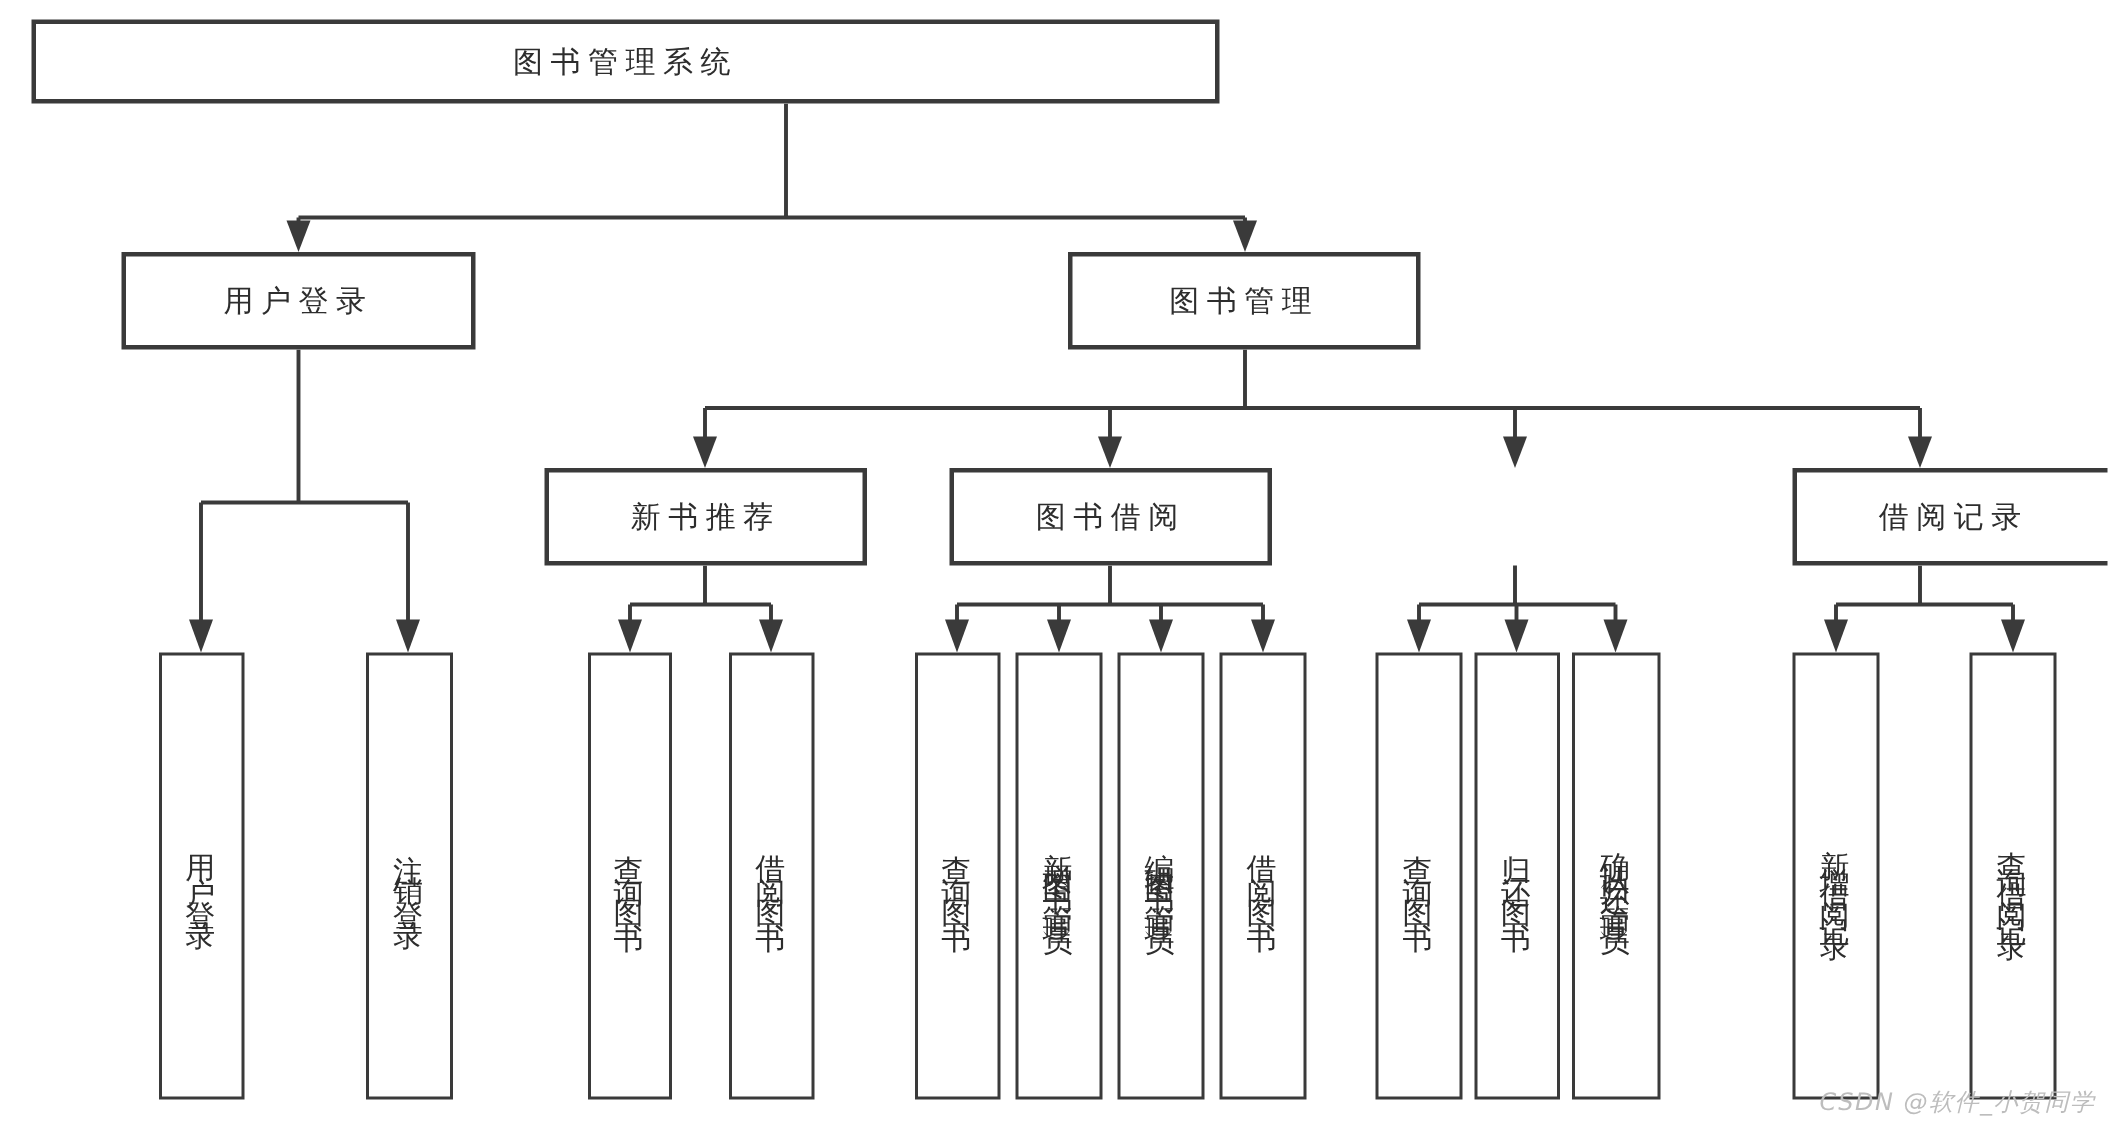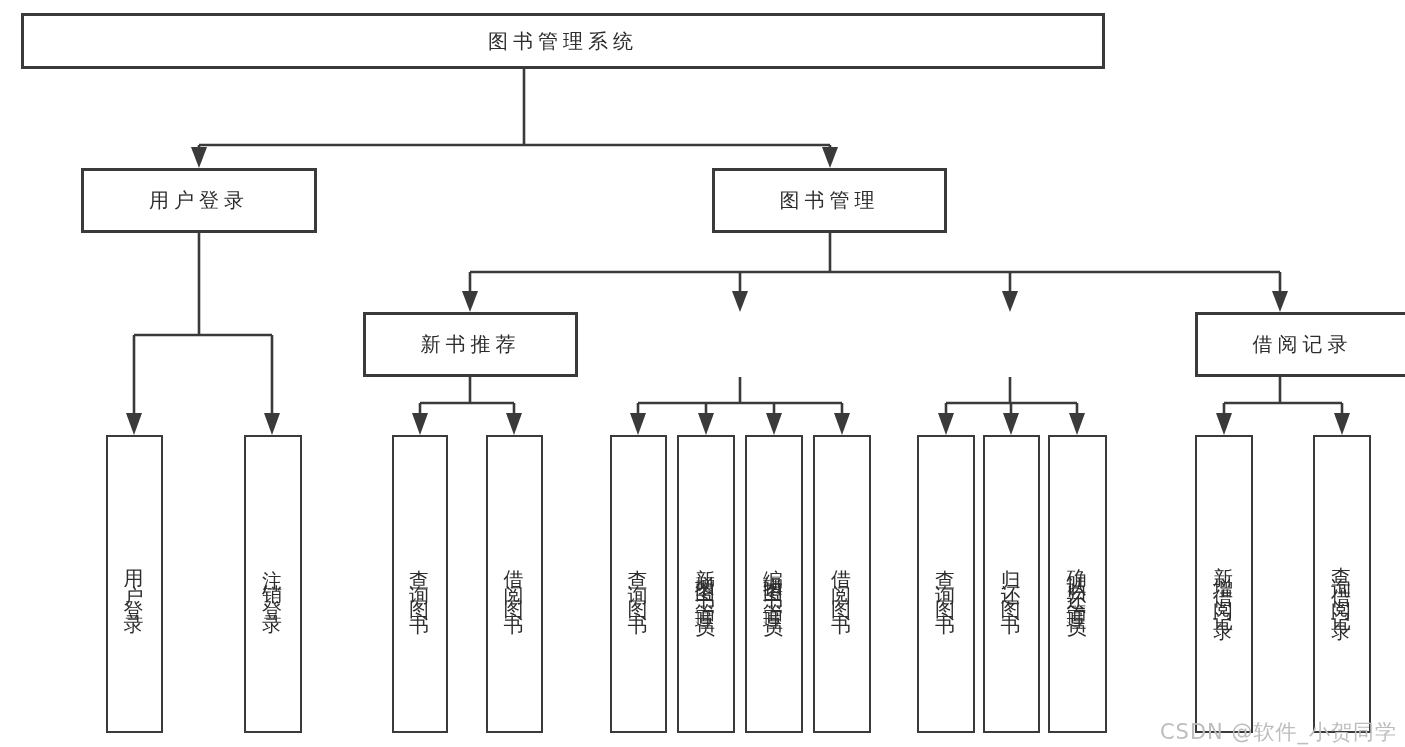--- a/index.html
+++ b/index.html
@@ -22,21 +22,21 @@
     border:3px solid #3a3a3a;
     display:flex;
     align-items:center;
     justify-content:center;
     font-size:20px;
     letter-spacing:5px;
     color:#2d2d2d;
     z-index:1;
     white-space:nowrap;
   }
-  .root  { left:21px;  top:13px;  width:1084px; height:56px; }
+  .root  { left:21px;  top:13px;  width:792px; height:56px; }
   .l2a   { left:81px;  top:168px; width:236px;  height:65px; }
   .l2b   { left:712px; top:168px; width:235px;  height:65px; }
   .l3    { top:312px; width:215px; height:65px; }
   .l3a   { left:363px; }
   .l3b   { left:633px; }
   .l3c   { left:903px; }
   .l3d   { left:1173px;margin-left:22px; }
 
   .leaf {
     top:435px;
@@ -61,25 +61,26 @@
   .lf9  { left:917px;  width:58px; }
   .lf10 { left:983px;  width:57px; }
   .lf11 { left:1048px; width:59px; }
   .lf12 { left:1195px; width:58px; }
   .lf13 { left:1313px; width:58px; }
 
   .watermark {
     position:absolute;
     right:8px;
     bottom:1px;
-    font-size:21px;
+    font-size:16px;
     letter-spacing:1px;
     color:#bdbdbd;
     z-index:3;
     white-space:nowrap;
+    font-style:italic;
   }
 </style>
 </head>
 <body>
 
 <div class="stage">
 
   <svg class="edges" width="1405" height="747" viewBox="0 0 1405 747">
     <g>
       <path d="M524 69 V145 M199 145 H830 M199 145 V149 M830 145 V149"></path>
@@ -122,20 +123,21 @@
       <polygon points="1334,413 1350,413 1342,435"></polygon>
     </g>
   </svg>
 
   <div class="box root">图书管理系统</div>
 
   <div class="box l2a">用户登录</div>
   <div class="box l2b">图书管理</div>
 
   <div class="box l3 l3a">新书推荐</div>
+  <div class="box l3 l3b">图书借阅</div>
   <div class="box l3 l3d">借阅记录</div>
 
   <div class="box leaf lf1 ls4">用户登录</div>
   <div class="box leaf lf2 ls4">注销登录</div>
   <div class="box leaf lf3 ls4">查询图书</div>
   <div class="box leaf lf4 ls4">借阅图书</div>
   <div class="box leaf lf5 ls4">查询图书</div>
   <div class="box leaf lf6 ls9">新增图书（管理员）</div>
   <div class="box leaf lf7 ls9">编辑图书（管理员）</div>
   <div class="box leaf lf8 ls4">借阅图书</div>

